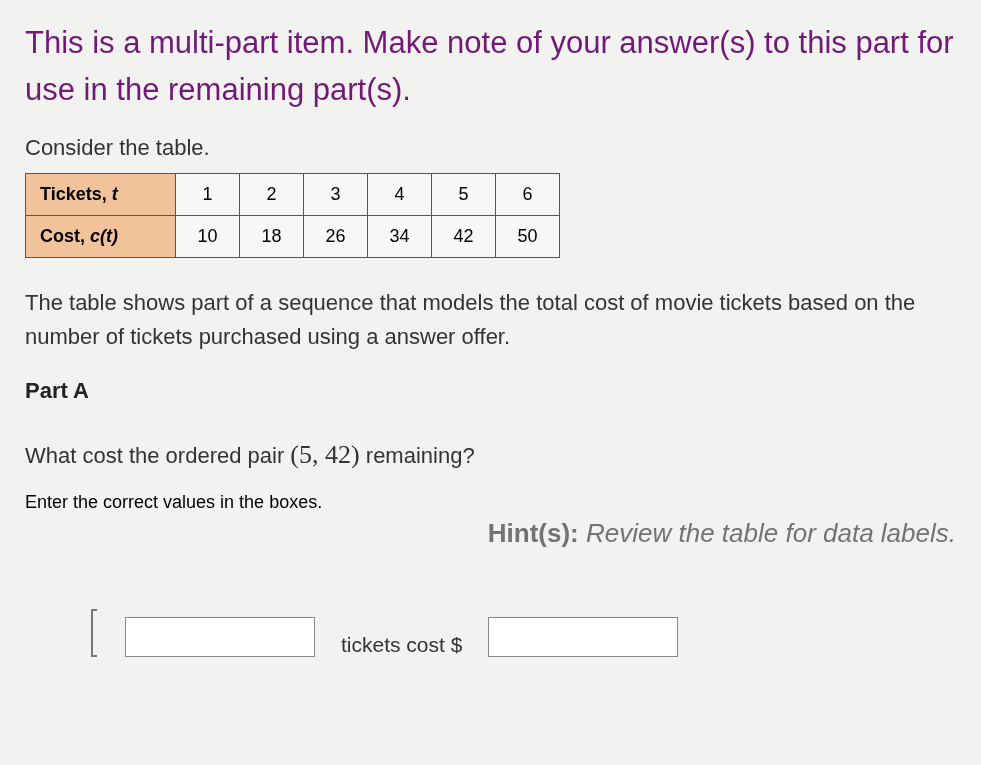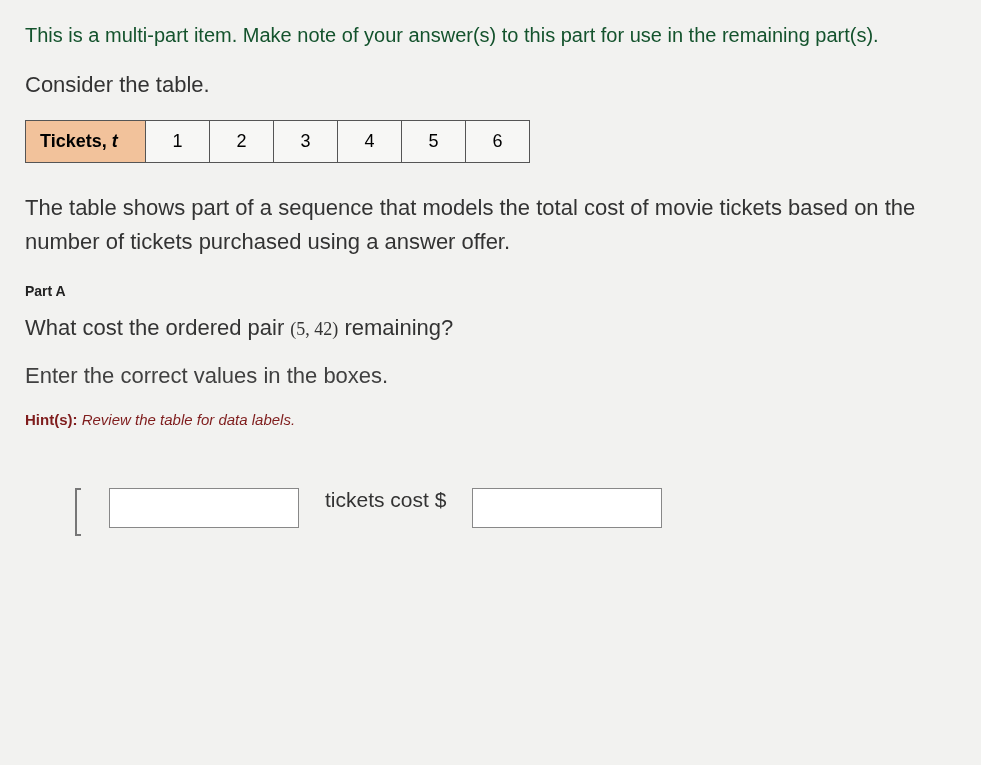--- a/index.html
+++ b/index.html
@@ -6,97 +6,98 @@
   body {
     font-family: Arial, Helvetica, sans-serif;
     background: #f2f2f0;
     width: 981px;
     height: 765px;
     padding: 20px 25px;
     color: #1a1a1a;
     position: relative;
   }
   .intro {
-    font-size: 20px;
+    font-size: 31px;
     line-height: 1.5;
     margin-bottom: 22px;
-    color: #14532d;
+    color: #701a75;
   }
   .consider {
     font-size: 22px;
     color: #333;
-    margin-bottom: 22px;
+    margin-bottom: 12px;
   }
   table.data {
     border-collapse: collapse;
     margin-bottom: 28px;
   }
   table.data td, table.data th {
     border: 1px solid #555;
     text-align: center;
     height: 42px;
     font-size: 18px;
     font-weight: bold;
     color: #000;
   }
   table.data .rowhead {
     background: #f2c29b;
     text-align: left;
     padding: 0 14px;
-    width: 120px;
+    width: 150px;
     font-weight: bold;
   }
   table.data .rowhead .var {
     font-style: italic;
     font-weight: bold;
   }
   table.data td.val {
     width: 64px;
     background: #f7f7f5;
     font-weight: normal;
   }
   table.data tr:first-child td.val { font-weight: normal; }
   .desc {
     font-size: 22px;
     color: #333;
     line-height: 1.55;
     margin-bottom: 24px;
   }
   .part-label {
-    font-size: 14px;
+    font-size: 22px;
     font-weight: bold;
     color: #222;
-    margin-bottom: 16px;
+    margin-bottom: 36px;
   }
   .question {
     font-size: 22px;
     color: #333;
     margin-bottom: 22px;
   }
   .pair {
     font-family: "Times New Roman", serif;
-    font-size: 18px;
+    font-size: 26px;
   }
   .instr {
-    font-size: 22px;
-    color: #404040;
-    margin-bottom: 22px;
+    font-size: 18px;
+    color: #000000;
+    margin-bottom: 5px;
   }
   .hint {
-    font-size: 15px;
-    color: #7f1d1d;
+    font-size: 26px;
+    color: #737373;
     margin-bottom: 60px;
+    text-align: right;
   }
   .hint .label { font-weight: bold; }
   .hint .text { font-style: italic; }
   .answer-row {
     display: flex;
-    align-items: flex-start;
+    align-items: flex-end;
     gap: 20px;
-    margin-left: 50px;
+    margin-left: 66px;
   }
   .bracket {
     width: 6px;
     height: 48px;
     border-left: 2px solid #777;
     border-top: 2px solid #777;
     border-bottom: 2px solid #777;
     margin-right: 8px;
   }
   input.ans {
@@ -126,20 +127,31 @@
     <td class="rowhead">
       <span>Tickets, </span><span class="var">t</span>
     </td>
     <td class="val">1</td>
     <td class="val">2</td>
     <td class="val">3</td>
     <td class="val">4</td>
     <td class="val">5</td>
     <td class="val">6</td>
   </tr>
+  <tr>
+    <td class="rowhead">
+      <span>Cost, </span><span class="var">c(t)</span>
+    </td>
+    <td class="val">10</td>
+    <td class="val">18</td>
+    <td class="val">26</td>
+    <td class="val">34</td>
+    <td class="val">42</td>
+    <td class="val">50</td>
+  </tr>
 </tbody>
   </table>
 
 <p class="desc">The table shows part of a sequence that models the total cost of movie tickets based on the number of tickets purchased using a answer offer.</p>
 
 <p class="part-label">Part A</p>
 
 <p class="question">
   <span>What cost the ordered pair </span><span class="pair">(5, 42)</span><span> remaining?</span>
 </p>

